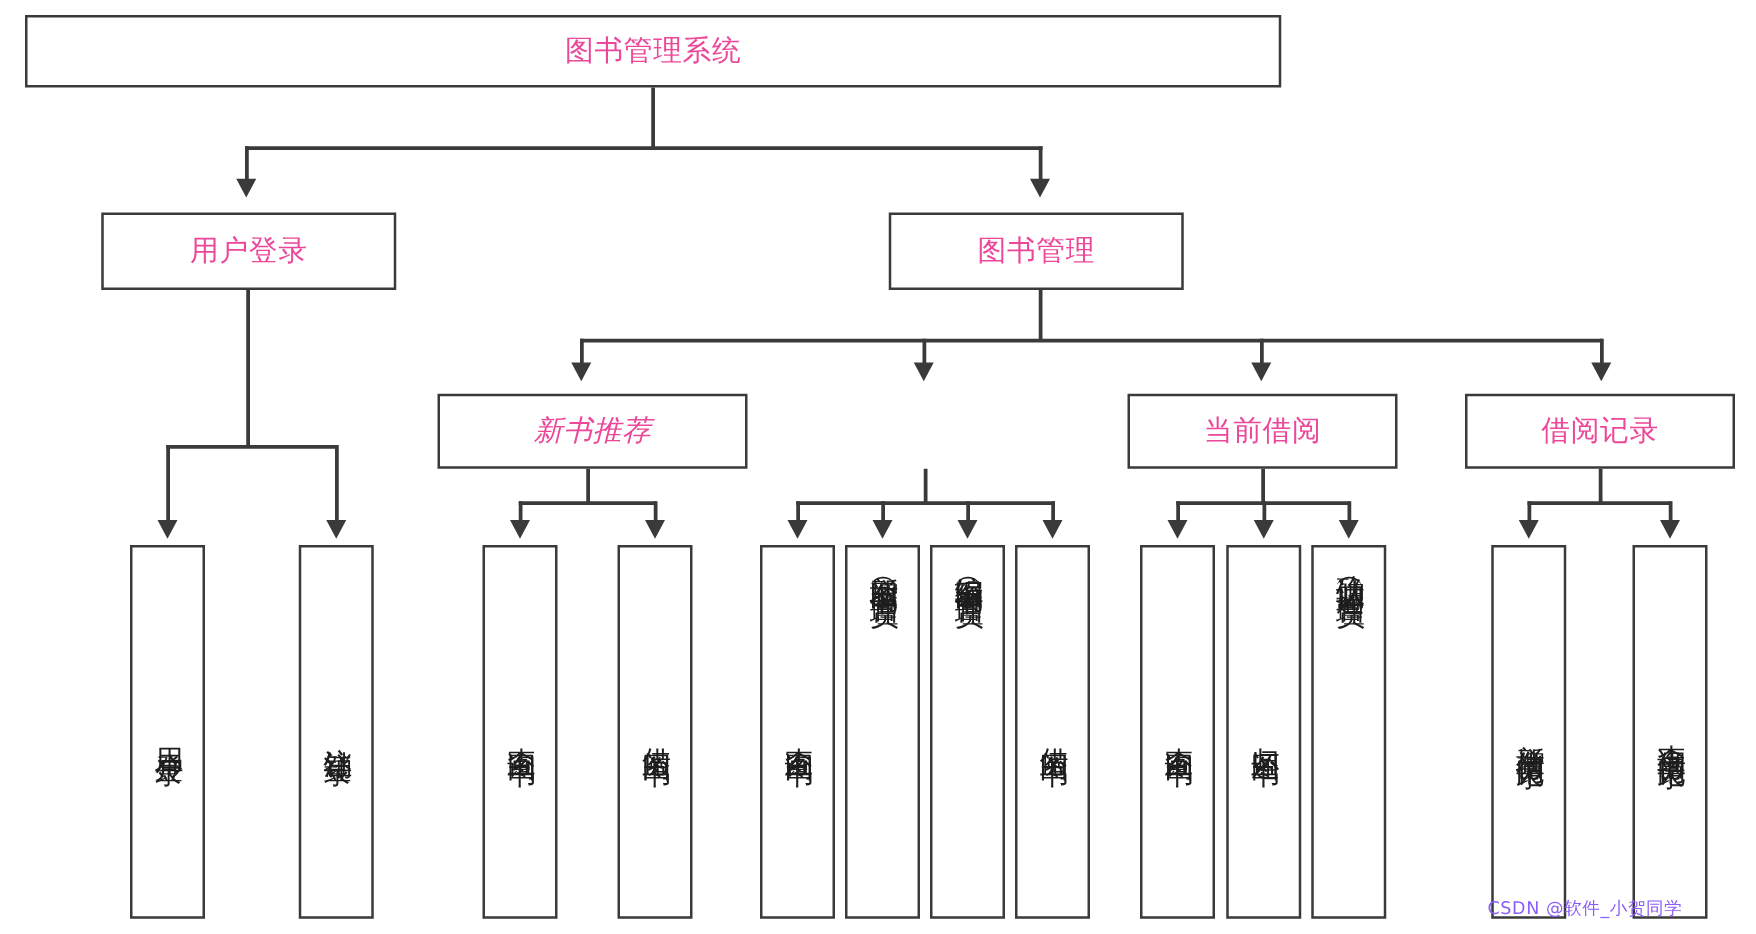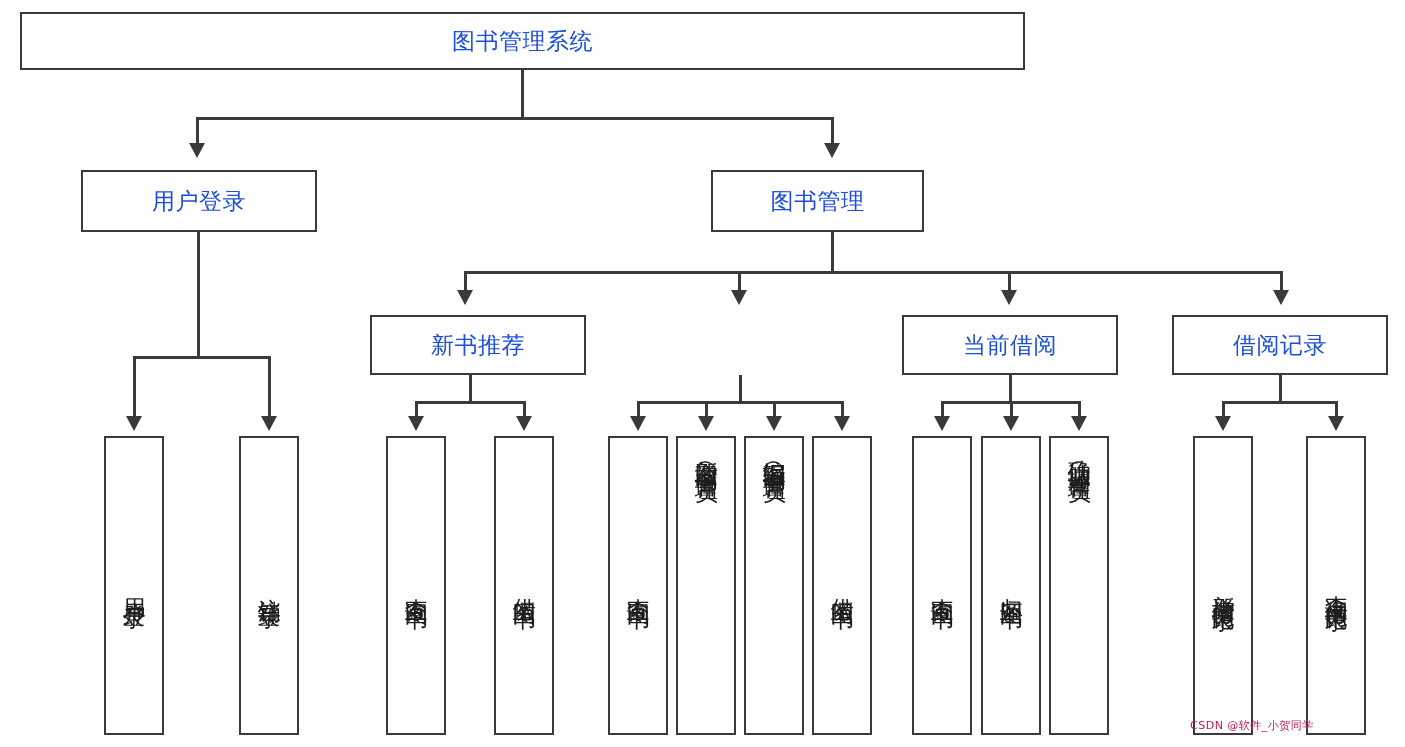--- a/index.html
+++ b/index.html
@@ -24,21 +24,21 @@
     border:2.5px solid #3a3a3a;
     display:flex;
     align-items:center;
     justify-content:center;
     text-align:center;
   }
   .node .lbl{
     font-size:23px;
     line-height:1.15;
     letter-spacing:0.5px;
-    color:#1d4ed8;
+    color:#ec4899;
     white-space:nowrap;
   }
   
   .leaf{
     position:absolute;
     box-sizing:border-box;
     background:#ffffff;
     border:2.5px solid #3a3a3a;
     display:flex;
     align-items:center;
@@ -65,22 +65,22 @@
   .arrow{
     position:absolute;
     width:0;height:0;
     border-left:8px solid transparent;
     border-right:8px solid transparent;
     border-top:15px solid #3a3a3a;
   }
   
   #watermark{
     position:absolute;
-    font-size:11px;
-    color:#be185d;
+    font-size:14px;
+    color:#8b5cf6;
     white-space:nowrap;
     letter-spacing:0.5px;
     user-select:none;
   }
 </style>
 </head>
 <body>
 
 <div id="canvas">
 
@@ -93,21 +93,21 @@
   <div class="hline" style="left:196px;top:117px;width:638px;height:2.5px;"></div>
 
   <div class="vline" style="left:196px;top:117px;width:2.5px;height:28px;"></div>
   <div class="arrow" style="left:189px;top:143px;"></div>
   <div class="vline" style="left:831px;top:117px;width:2.5px;height:28px;"></div>
   <div class="arrow" style="left:824px;top:143px;"></div>
 
   <div class="node" style="left:81px;top:170px;width:236px;height:62px;">
     <span class="lbl">用户登录</span>
   </div>
-  <div class="node" style="left:711px;top:170px;width:213px;height:62px;">
+  <div class="node" style="left:711px;top:170px;width:236px;height:62px;">
     <span class="lbl">图书管理</span>
   </div>
 
   <div class="vline" style="left:197px;top:232px;width:2.5px;height:126px;"></div>
   <div class="hline" style="left:133px;top:356px;width:135px;height:2.5px;"></div>
   <div class="vline" style="left:133px;top:356px;width:2.5px;height:62px;"></div>
   <div class="arrow" style="left:126px;top:416px;"></div>
   <div class="vline" style="left:268px;top:356px;width:2.5px;height:62px;"></div>
   <div class="arrow" style="left:261px;top:416px;"></div>
 
@@ -115,21 +115,21 @@
   <div class="hline" style="left:464px;top:271px;width:818px;height:2.5px;"></div>
   <div class="vline" style="left:464px;top:271px;width:2.5px;height:21px;"></div>
   <div class="arrow" style="left:457px;top:290px;"></div>
   <div class="vline" style="left:738px;top:271px;width:2.5px;height:21px;"></div>
   <div class="arrow" style="left:731px;top:290px;"></div>
   <div class="vline" style="left:1008px;top:271px;width:2.5px;height:21px;"></div>
   <div class="arrow" style="left:1001px;top:290px;"></div>
   <div class="vline" style="left:1280px;top:271px;width:2.5px;height:21px;"></div>
   <div class="arrow" style="left:1273px;top:290px;"></div>
 
-  <div class="node" style="left:370px;top:315px;width:216px;height:60px;">
+  <div class="node" style="left:350px;top:315px;width:248px;height:60px;font-style:italic;">
     <span class="lbl">新书推荐</span>
   </div>
   <div class="node" style="left:1172px;top:315px;width:216px;height:60px;">
     <span class="lbl">借阅记录</span>
   </div>
   <div class="node" style="left:902px;top:315px;width:216px;height:60px;">
     <span class="lbl">当前借阅</span>
   </div>
 
   <div class="vline" style="left:469px;top:375px;width:2.5px;height:28px;"></div>

